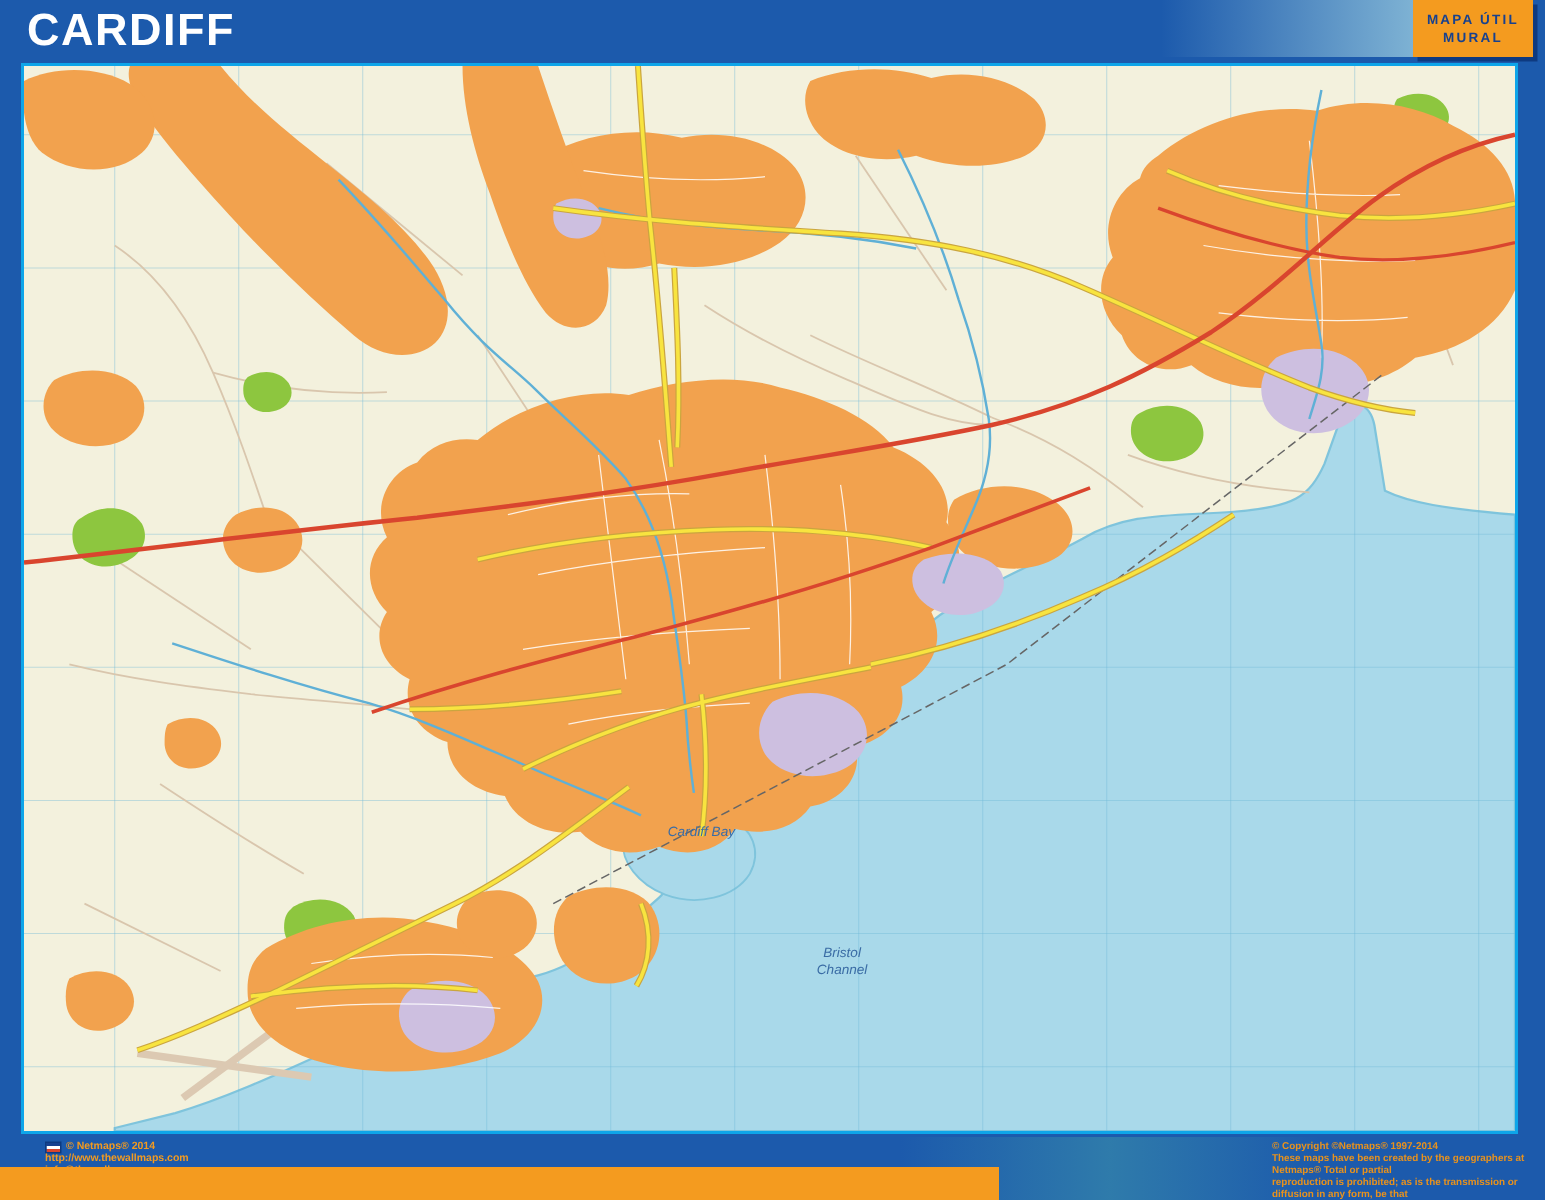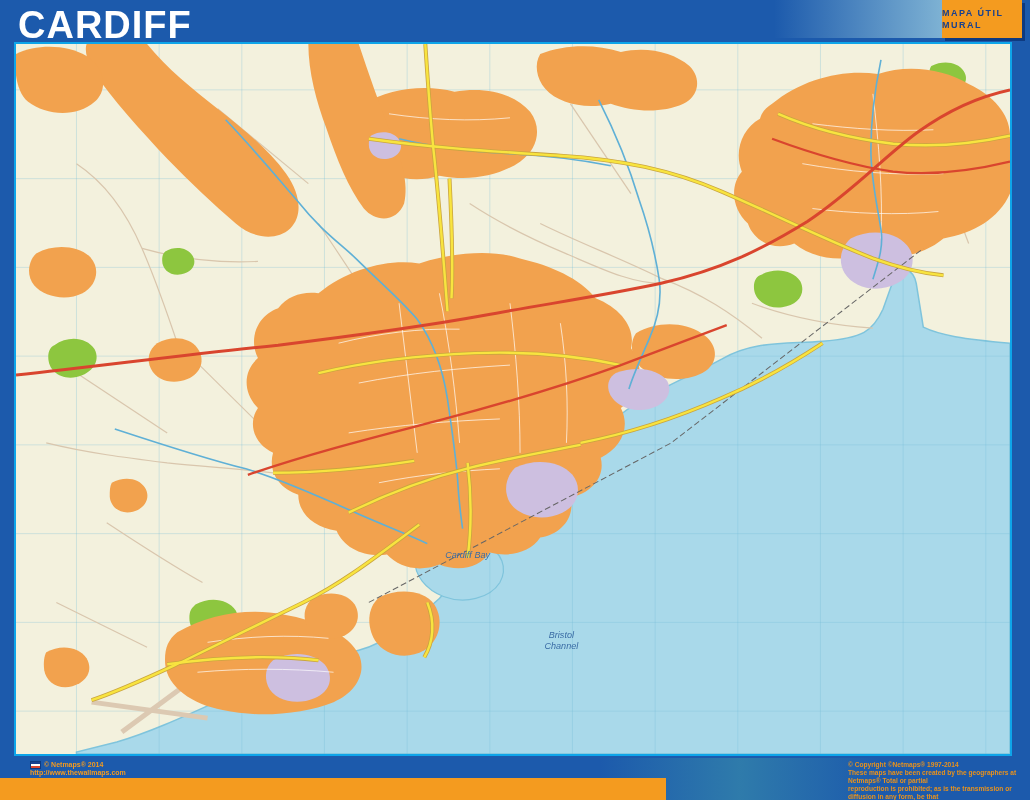--- a/index.html
+++ b/index.html
@@ -1,25 +1,25 @@
 <!DOCTYPE html>
 <html><head>
 <meta charset="utf-8">
 <style>
   html,body{margin:0;padding:0;}
   body{font-family:"Liberation Sans",sans-serif;}
   .poster{position:relative;width:1030px;height:800px;background:#1c5aac;overflow:hidden;}
 
   
   .header{position:absolute;left:0;top:0;width:100%;height:42px;}
-  .title{position:absolute;left:18px;top:4px;color:#ffffff;font-size:38px;font-weight:bold;letter-spacing:1px;}
+  .title{position:absolute;left:18px;top:4px;color:#ffffff;font-size:30px;font-weight:bold;letter-spacing:1px;}
   .badge-fade{position:absolute;right:86px;top:0;width:170px;height:38px;
     background:linear-gradient(90deg,rgba(127,179,212,0),#7fb3d4);}
   .badge{position:absolute;right:8px;top:0;width:80px;height:38px;background:#f49b1f;
-    box-shadow:3px 3px 0 #0e3a80;display:flex;flex-direction:column;align-items:flex-start;justify-content:center;}
+    box-shadow:3px 3px 0 #0e3a80;display:flex;flex-direction:column;align-items:center;justify-content:center;}
   .badge span{color:#17418f;font-size:9px;font-weight:bold;letter-spacing:1.5px;line-height:12px;}
 
   
   .map-frame{position:absolute;left:14px;top:42px;width:998px;height:714px;border:2px solid #0ea5e9;box-sizing:border-box;background:#f3f1dd;}
   .map-frame svg{display:block;width:100%;height:100%;}
 
   
   .footer{position:absolute;left:0;bottom:0;width:100%;height:42px;background:#1c5aac;}
   .footer-fade{position:absolute;left:600px;bottom:0;width:280px;height:42px;
     background:linear-gradient(90deg,rgba(62,150,170,0),rgba(62,150,170,.55),rgba(62,150,170,0));}

